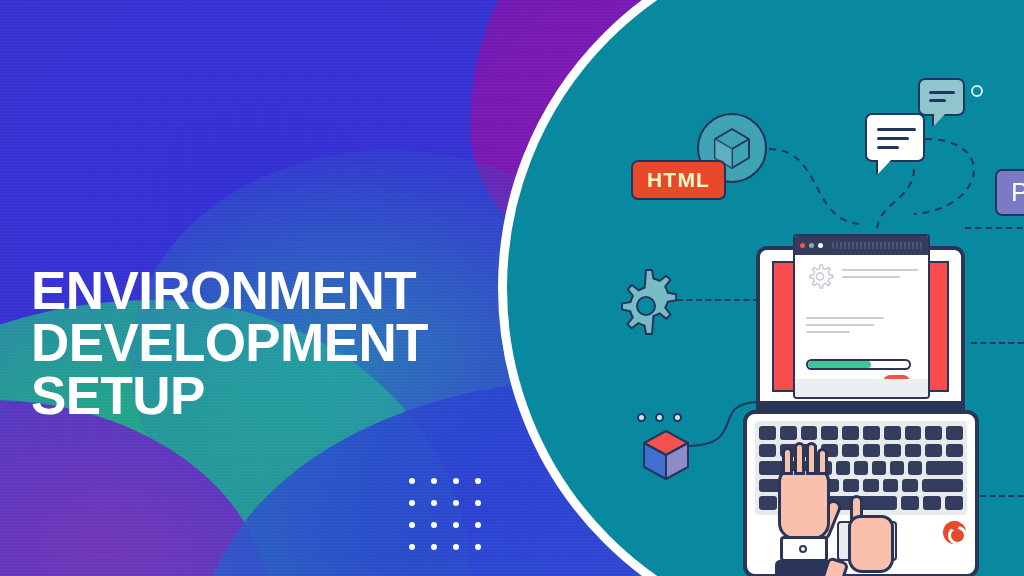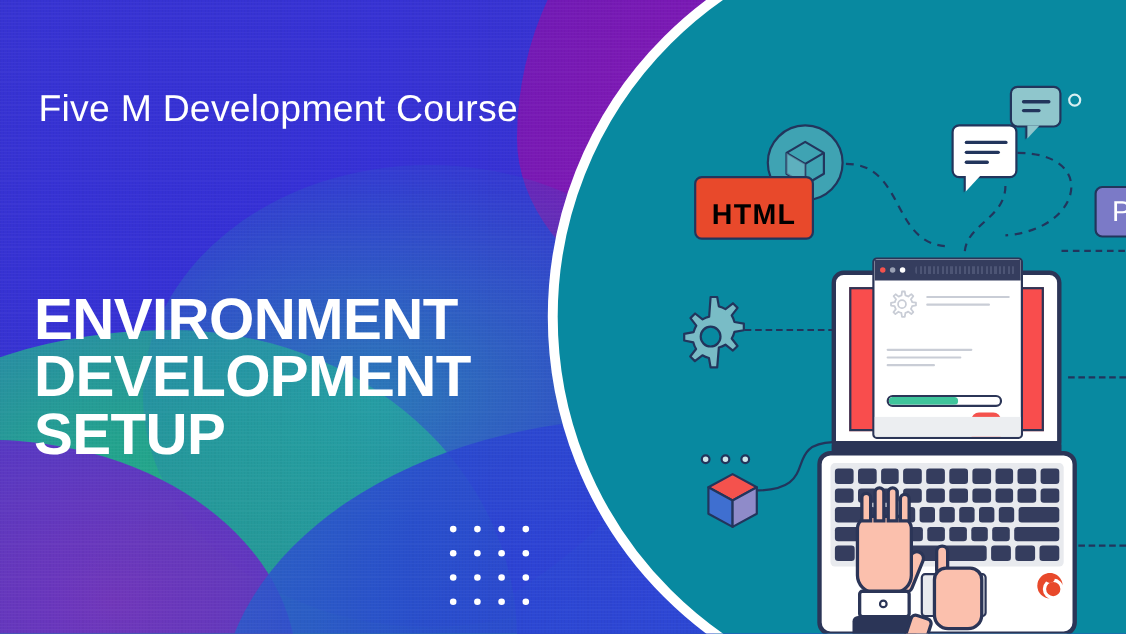--- a/index.html
+++ b/index.html
@@ -110,23 +110,23 @@
   
   .dash-h {
     position:absolute; height:0;
     border-top:2px dashed #22355c;
   }
   svg.conn { position:absolute; left:0; top:0; width:1024px; height:576px; overflow:visible; }
 
   
   .badge-html {
     position:absolute; left:622px; top:151px;
-    padding:20px 14px 8px;
+    padding:7px 14px 8px;
     background:#e8492b; border:2px solid #22355c; border-radius:7px;
-    color:#000000; font-size:26px; font-weight:700; letter-spacing:1.2px;
+    color:#fef9c3; font-size:21px; font-weight:700; letter-spacing:1.2px;
     line-height:1;
   }
   
   .badge-php {
     position:absolute; left:986px; top:160px;
     padding:8px 14px 9px;
     background:#7b7ac7; border:2px solid #22355c; border-radius:7px;
     color:#fff; font-size:26px; font-weight:500; letter-spacing:1px;
     line-height:1; white-space:nowrap;
   }
@@ -281,21 +281,20 @@
   <div class="bg-base"></div>
   <div class="blob blob-indigo-main"></div>
   <div class="blob blob-purple-tr"></div>
   <div class="blob blob-green-left"></div>
   <div class="blob blob-teal-mid"></div>
   <div class="blob blob-violet-bottomleft"></div>
   <div class="blob blob-blue-bottom"></div>
   <div class="blob blob-green-sphere"></div>
   <div class="noise"></div>
 
-  <div class="subtitle">Five M Development Course</div>
 
   <div class="maintitle">
     <span class="ln">ENVIRONMENT</span>
     <span class="ln">DEVELOPMENT</span>
     <span class="ln">SETUP</span>
   </div>
 
   <div class="dotgrid">
     <i></i>
       <i></i>

